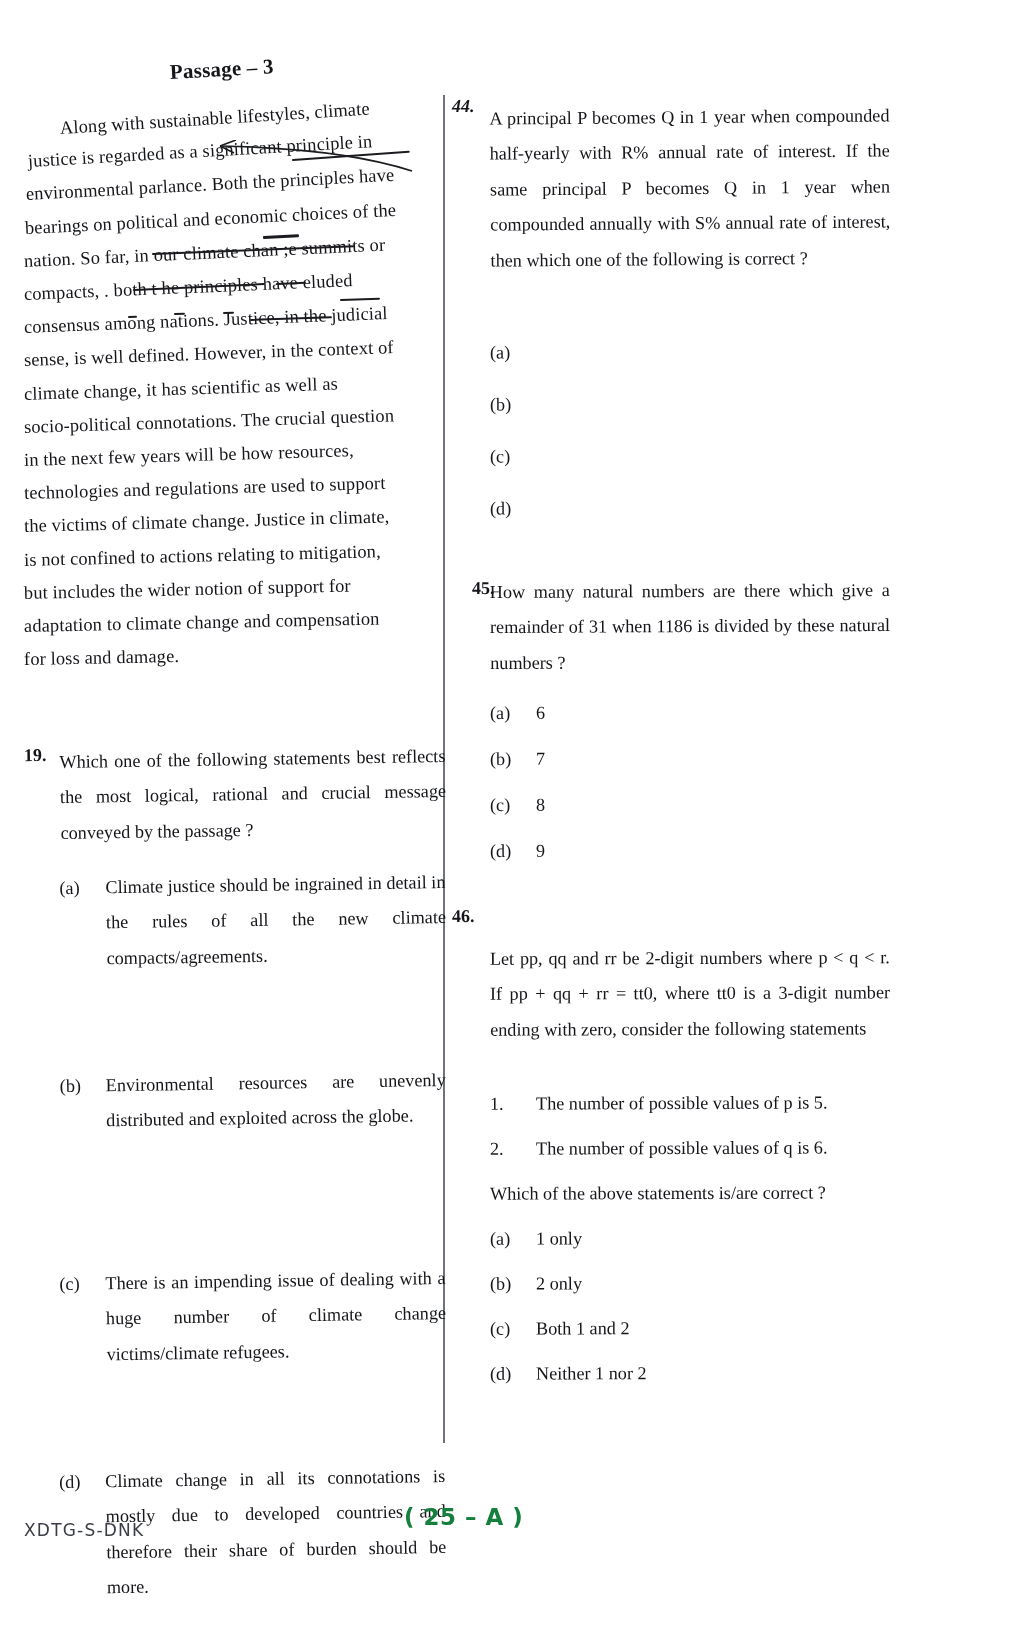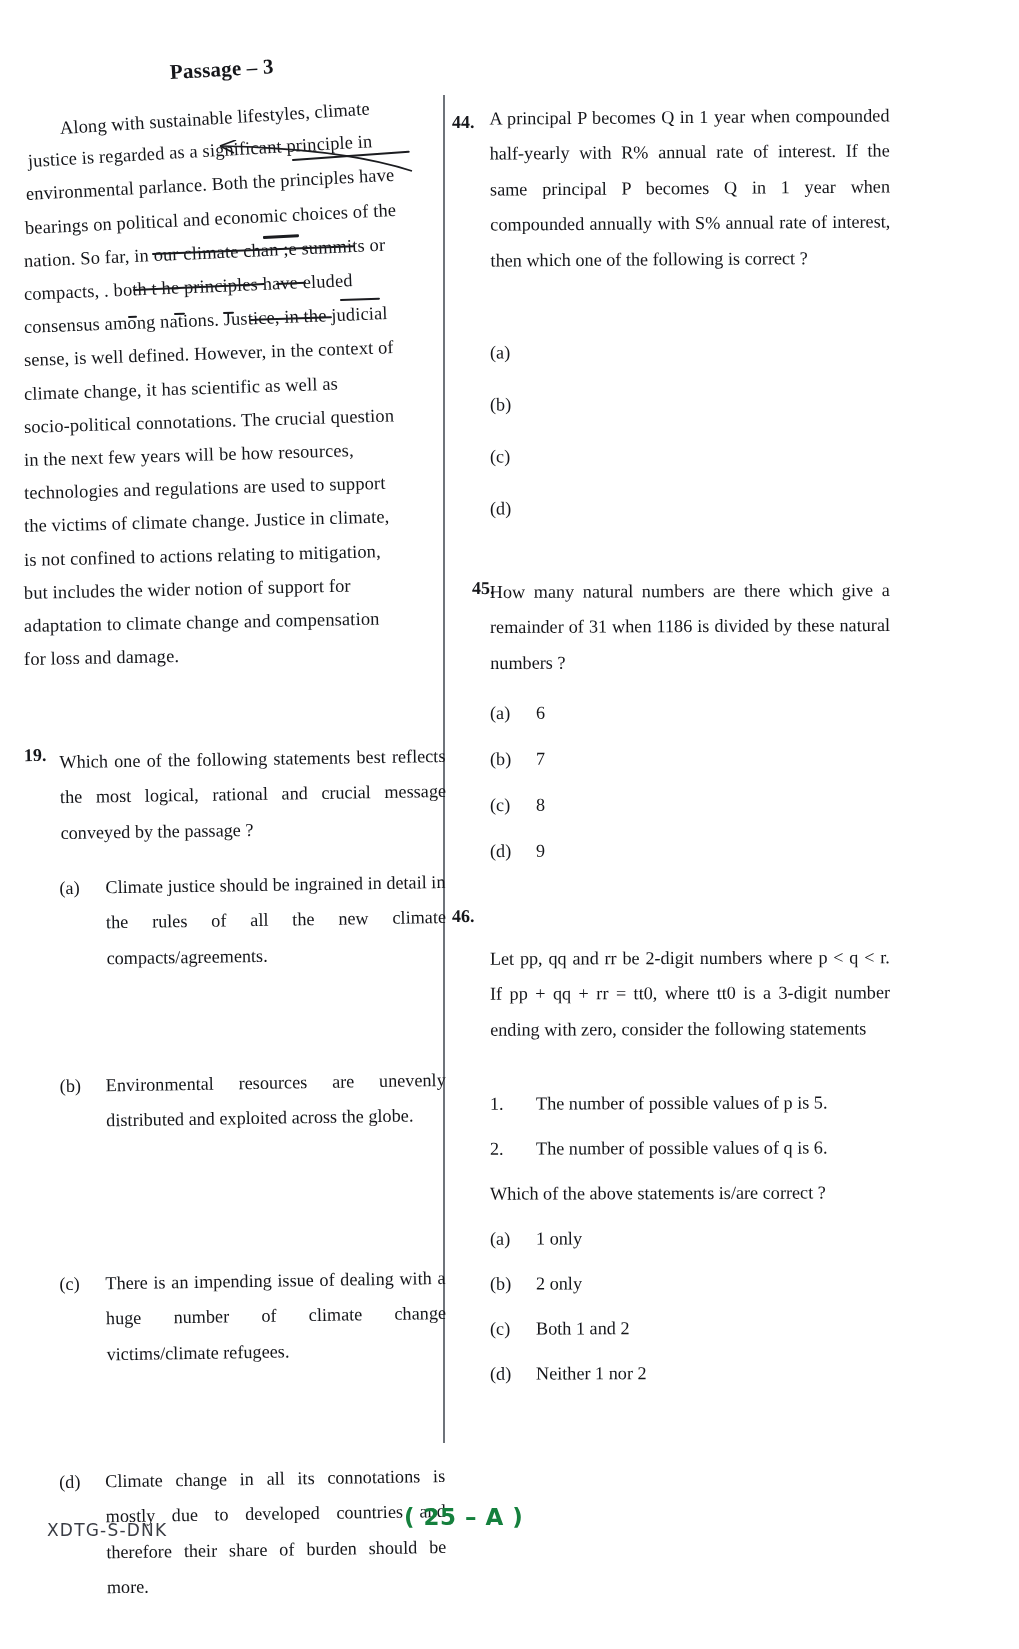--- a/index.html
+++ b/index.html
@@ -95,21 +95,20 @@
   }
 
   
   .footer-code{
     position:absolute;
     left:24px;top:1520px;
     font-family:"DejaVu Sans", sans-serif;
     font-size:17px;
     letter-spacing:1.2px;
     color:#3a3d45;
-    margin-left:23px;
   }
   .footer-page{
     position:absolute;
     left:404px;top:1504px;
     font-family:"DejaVu Sans", sans-serif;
     font-weight:bold;
     font-size:23px;
     letter-spacing:.5px;
     color:#15803d;
   }
@@ -186,21 +185,21 @@
         <span class="lab">(c)</span>
         <span class="val">There is an impending issue of dealing with  a  huge  number  of  climate  change victims/climate refugees.</span>
       </div>
       <div class="opt" style="left: 60px; top: 1462px; width: 386px; transform: rotate(-0.9deg);">
         <span class="lab">(d)</span>
         <span class="val">Climate change in all its connotations is mostly  due  to  developed  countries  and therefore  their  share  of  burden  should be more.</span>
       </div>
     </div>
   <div id="questions-right">
       <div class="q-block">
-        <div class="q-num " style="left: 452px; top: 112px; transform: rotate(-0.45deg);">44.</div>
+        <div class="q-num " style="left: 452px; top: 96px; transform: rotate(-0.45deg); font-style: italic;">44.</div>
         <div class="q-text" style="left: 490px; top: 100px; width: 400px; transform: rotate(-0.45deg);">A  principal  P  becomes  Q  in  1  year  when compounded half-yearly with R% annual rate of interest. If the same principal P becomes Q in 1 year when compounded annually with S% annual rate of interest, then which one of the following is correct ?</div>
       </div>
       <div class="opt" style="left: 490px; top: 334px; width: 400px; transform: rotate(-0.45deg);">
         <span class="lab">(a)</span>
         <span class="val"></span>
       </div>
       <div class="opt" style="left: 490px; top: 386px; width: 400px; transform: rotate(-0.45deg);">
         <span class="lab">(b)</span>
         <span class="val"></span>
       </div>

